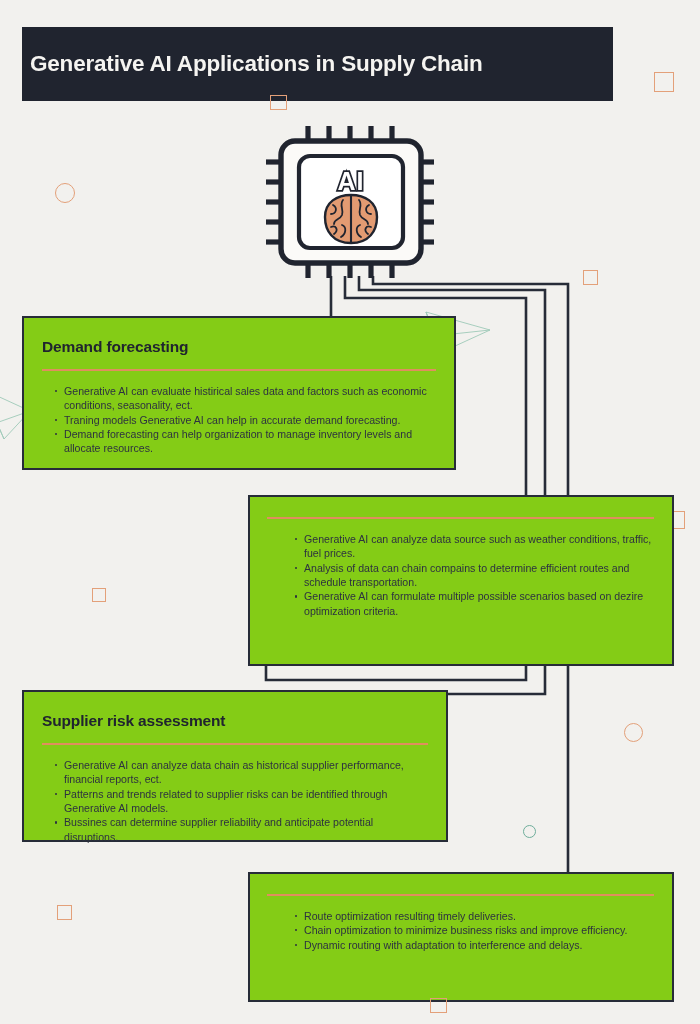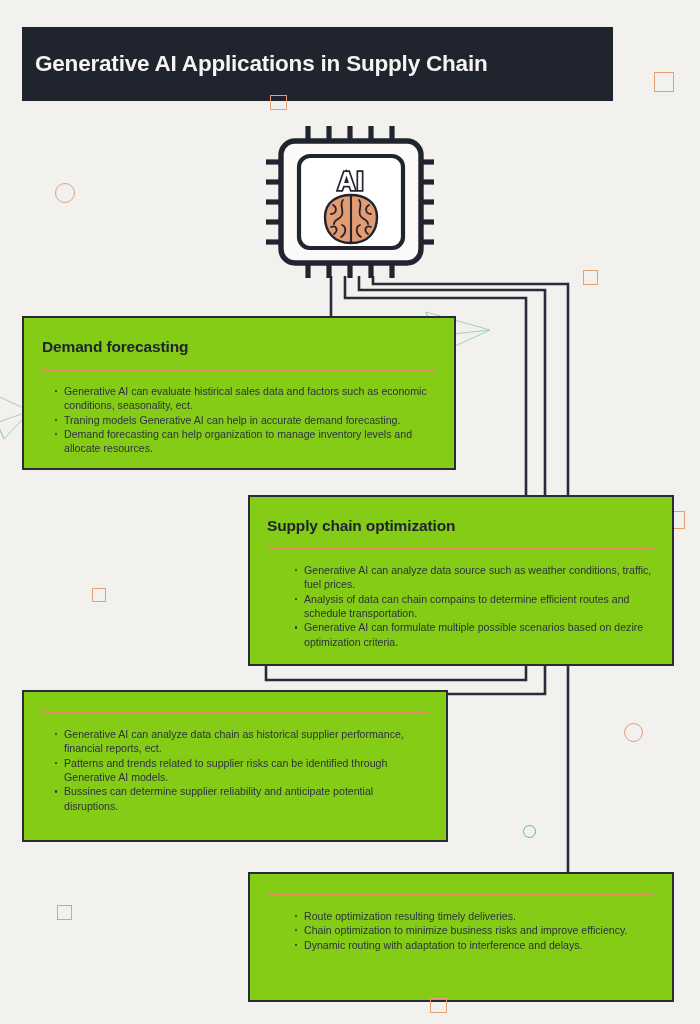--- a/index.html
+++ b/index.html
@@ -16,21 +16,21 @@
   .circ{border:1.6px solid #e3a079;border-radius:50%;background:transparent;}
   .circ-teal{border:1.4px solid #6fae9b;border-radius:50%;background:transparent;}
 
   
   #title-bar{
     position:absolute;left:22px;top:27px;width:591px;height:74px;
     background:#20242f;display:flex;align-items:center;
   }
   #title-text{
     color:#f5f4f1;font-size:22.5px;font-weight:bold;letter-spacing:-0.2px;
-    padding-left:13px;white-space:nowrap;
+    padding-left:8px;white-space:nowrap;
   }
 
   
   #wires{position:absolute;left:0;top:0;width:700px;height:1024px;}
 
   
   #chip{position:absolute;left:262px;top:122px;width:178px;height:160px;}
 
   
   .card{
@@ -172,32 +172,32 @@
         <li>Traning models Generative AI can help in accurate demand forecasting.</li>
         <li>Demand forecasting can help organization to manage inventory levels and allocate resources.</li>
       </ul>
     </div>
   </div>
 
   <div class="deco sq" style="left:669px;top:511px;width:14px;height:16px;"></div>
 
   <div class="card" id="card-supply">
     <div class="card-inner">
-      <div class="card-title">Supply chain optimization</div>
       <div class="rule"></div>
       <ul class="bullets">
         <li>Generative AI can analyze data source such as weather conditions, traffic, fuel prices.</li>
         <li>Analysis of data can chain compains to determine efficient routes and schedule transportation.</li>
         <li>Generative AI can formulate multiple possible scenarios based on dezire optimization criteria.</li>
       </ul>
     </div>
   </div>
 
   <div class="card" id="card-risk">
     <div class="card-inner">
+      <div class="card-title">Supplier risk assessment</div>
       <div class="rule"></div>
       <ul class="bullets">
         <li>Generative AI can analyze data chain as historical supplier performance, financial reports, ect.</li>
         <li>Patterns and trends related to supplier risks can be identified through Generative AI models.</li>
         <li>Bussines can determine supplier reliability and anticipate potential disruptions.</li>
       </ul>
     </div>
   </div>
 
   <div class="card" id="card-route">

